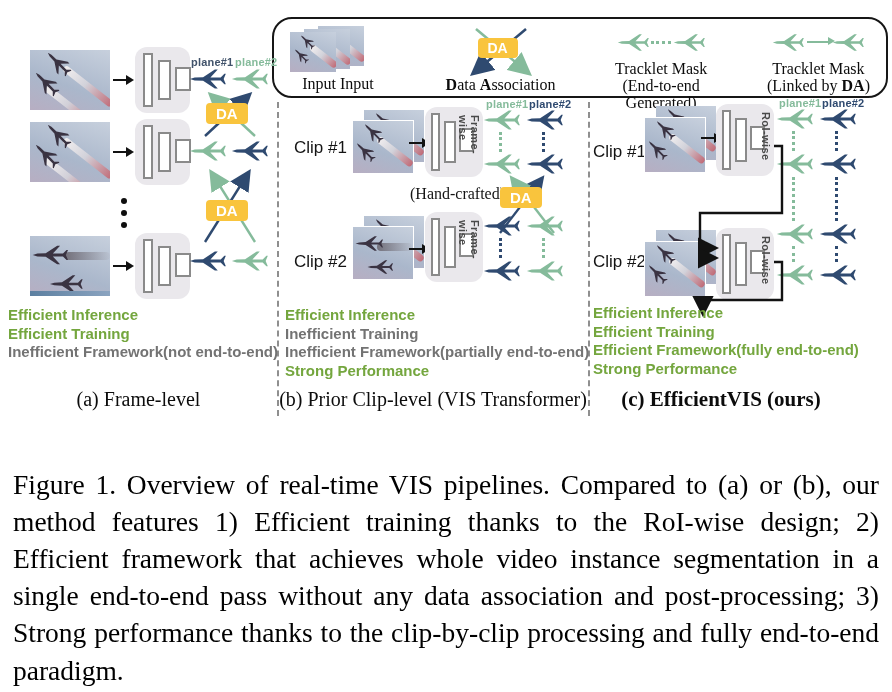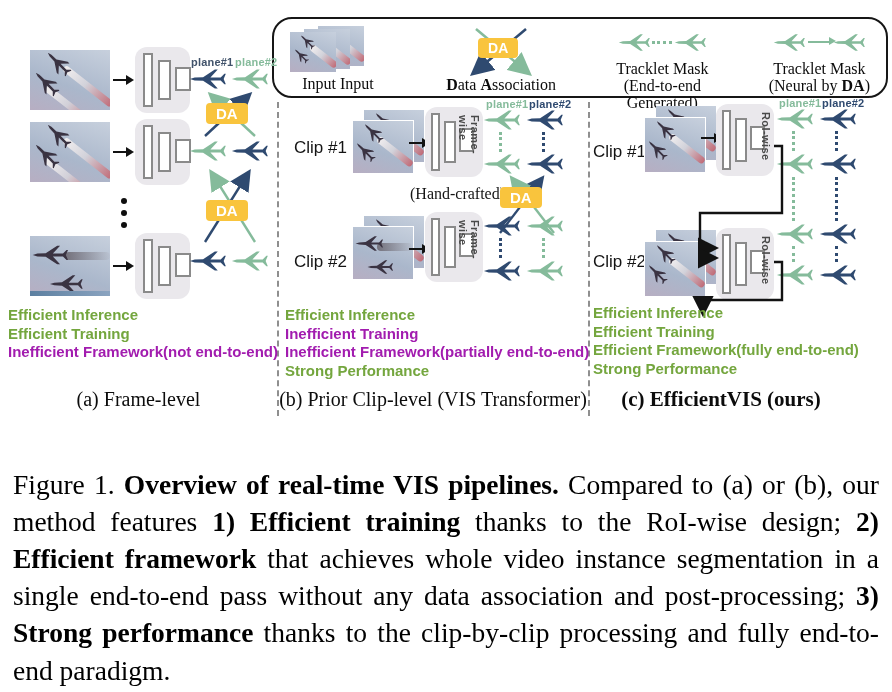--- a/index.html
+++ b/index.html
@@ -32,21 +32,21 @@
   .vdot.n{border-left-color:#2f4a70;}
   .vdash{position:absolute;top:102px;height:314px;width:0;border-left:2.5px dashed #8f8f8f;}
 
   .plbl{position:absolute;font:600 11px "Liberation Sans",sans-serif;letter-spacing:.2px;}
   .lblgreen{color:#85bb9b;} .lblnavy{color:#41536b;} .lbldark{color:#2f4a70;}
 
   .cliplbl{position:absolute;font:17px "Liberation Sans",sans-serif;color:#141414;}
   .hand{position:absolute;font:16px "Liberation Serif",serif;color:#141414;}
 
   .feats{position:absolute;font:bold 15px/18.5px "Liberation Sans",sans-serif;white-space:nowrap;}
-  .feats .green{color:#74a63e;} .feats .pink{color:#a21caf;}
+  .feats .green{color:#74a63e;} .feats .pink{color:#737373;}
 
   .pcap{position:absolute;font:20px "Liberation Serif",serif;color:#0c0c0c;text-align:center;}
   .pcap.boldcap{font-weight:bold;font-size:21px;}
 
   
   .legend{position:absolute;left:272px;top:17px;width:616px;height:81px;border:2.5px solid #161616;border-radius:20px;
           box-sizing:border-box;background:#fff;display:flex;justify-content:space-between;align-items:flex-start;padding:7px 16px 2px 16px;}
   .litem{display:flex;flex-direction:column;align-items:center;}
   .llabel{font:16px/17px "Liberation Serif",serif;color:#0c0c0c;text-align:center;margin-top:2px;}
   .llabel b{font-weight:bold;}
@@ -57,21 +57,21 @@
   .tkrow{display:flex;align-items:center;height:32px;}
   .hdots{width:20px;height:0;border-top:3px dotted #85bb9b;margin:0 2px;}
   .harr{position:relative;width:22px;height:2.2px;background:#85bb9b;margin:0 3px;}
   .harr::after{content:"";position:absolute;right:-6px;top:-3.9px;border-left:7px solid #85bb9b;border-top:4.5px solid transparent;border-bottom:4.5px solid transparent;}
 
   .vdots{position:absolute;}
   .vdots i{display:block;width:6px;height:6px;border-radius:50%;background:#0e0e0e;margin:6px auto;}
 
   
   .figcap{position:absolute;left:13px;top:438px;width:866px;font:27.5px/37.2px "Liberation Serif",serif;color:#000;text-align:justify;}
-  .figcap .cb{font-weight:bold;}
+  .figcap .cb{font-weight:normal;}
 </style>
 </head>
 <body>
 
 <div class="stage">
 
   <svg width="0" height="0" style="position:absolute" aria-hidden="true">
     <defs>
       <marker id="mN" markerWidth="9" markerHeight="9" refX="6" refY="4.5" orient="auto">
           <path d="M0,0 L9,4.5 L0,9 Z" fill="#2f4a70"></path>
@@ -159,21 +159,21 @@
         <svg class="plane pg flip" style="position:static" width="32" height="19">
             <use href="#plane"></use>
           </svg>
         <i class="harr"></i>
         <svg class="plane pg flip" style="position:static" width="32" height="19">
             <use href="#plane"></use>
           </svg>
       </div>
       <div class="llabel">
         <div>Tracklet Mask</div>
-        <div><span>(Neural by </span><b>DA</b><span>)</span></div>
+        <div><span>(Linked by </span><b>DA</b><span>)</span></div>
       </div>
     </div>
   </div>
 
   <div>
     <div class="photo" style="left:30px;top:50px;width:80px;height:60px">
       <i class="trail" style="left:42%;top:24%;width:76%"></i>
       <i class="trail" style="left:20%;top:56%;width:76%"></i>
       <svg class="plane pk upleft" style="left:16%;top:6%" width="30" height="18">
           <use href="#plane"></use>

